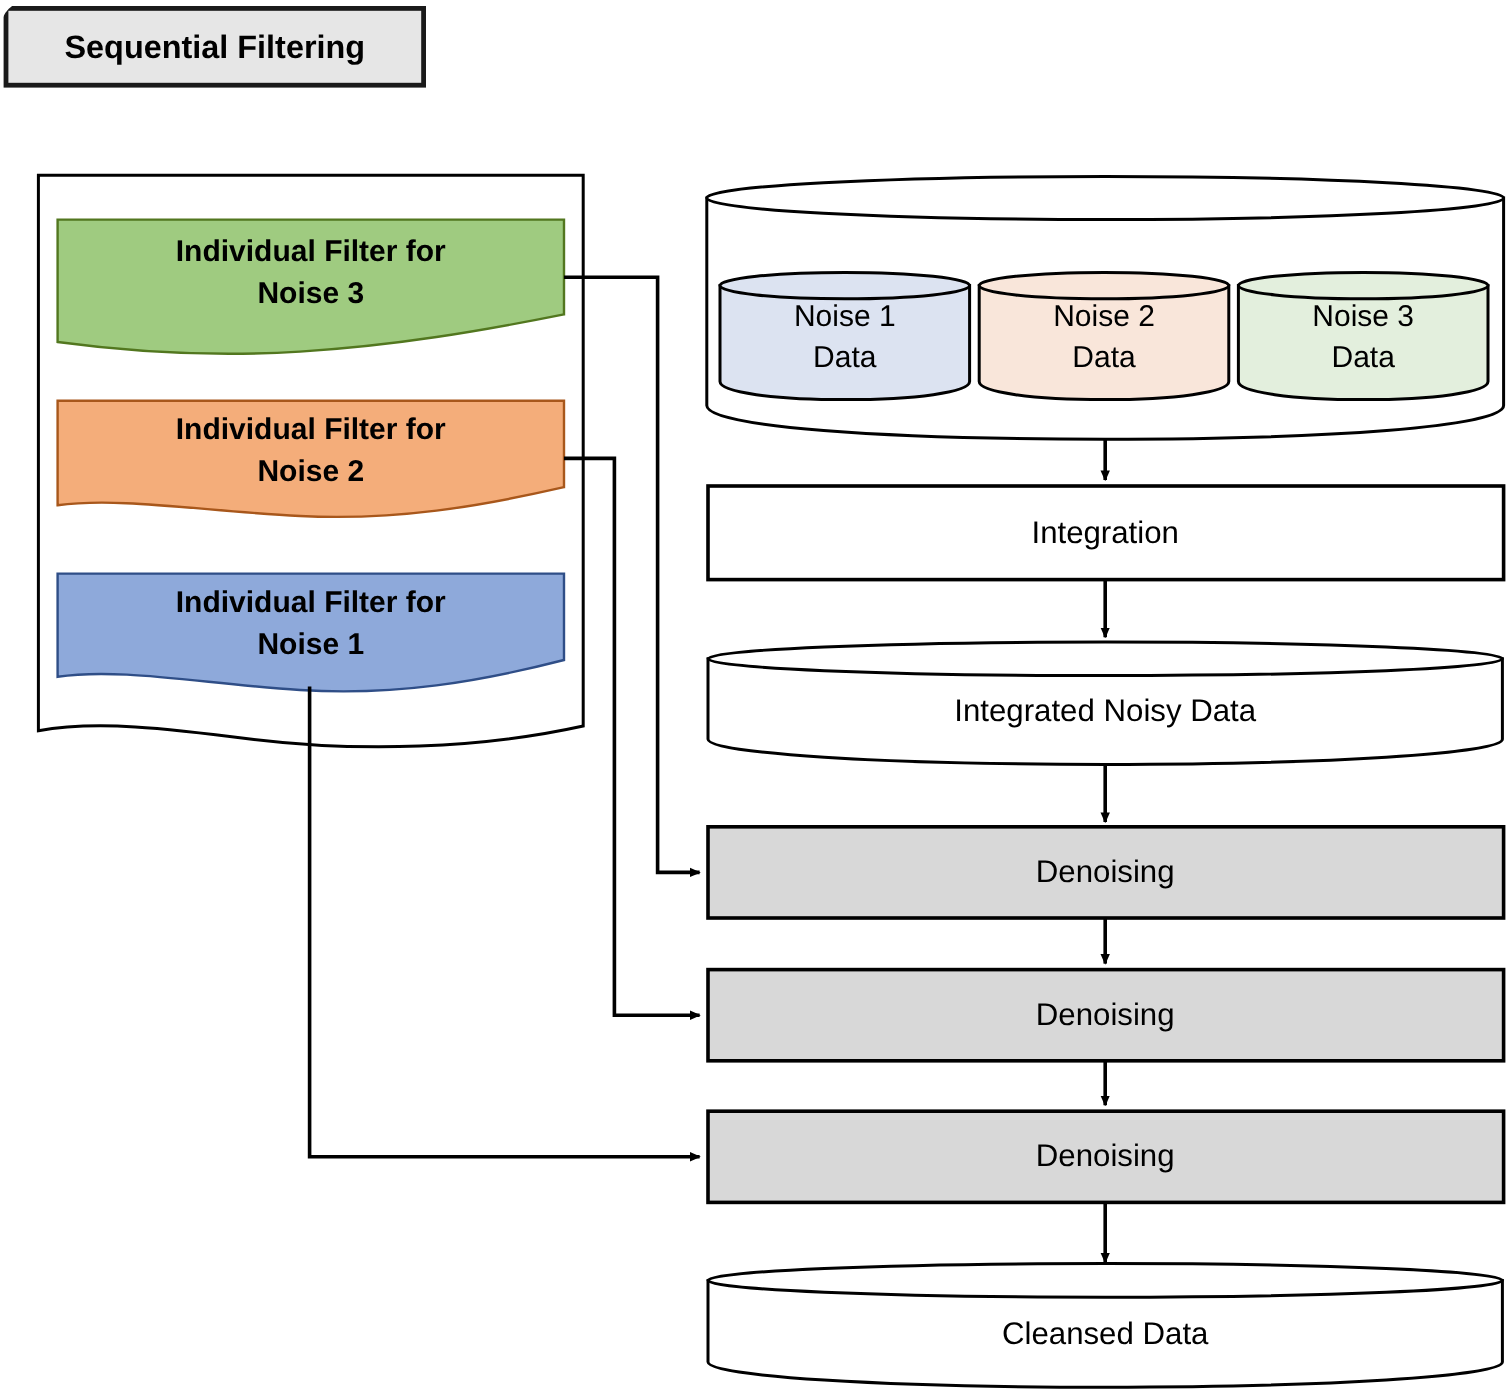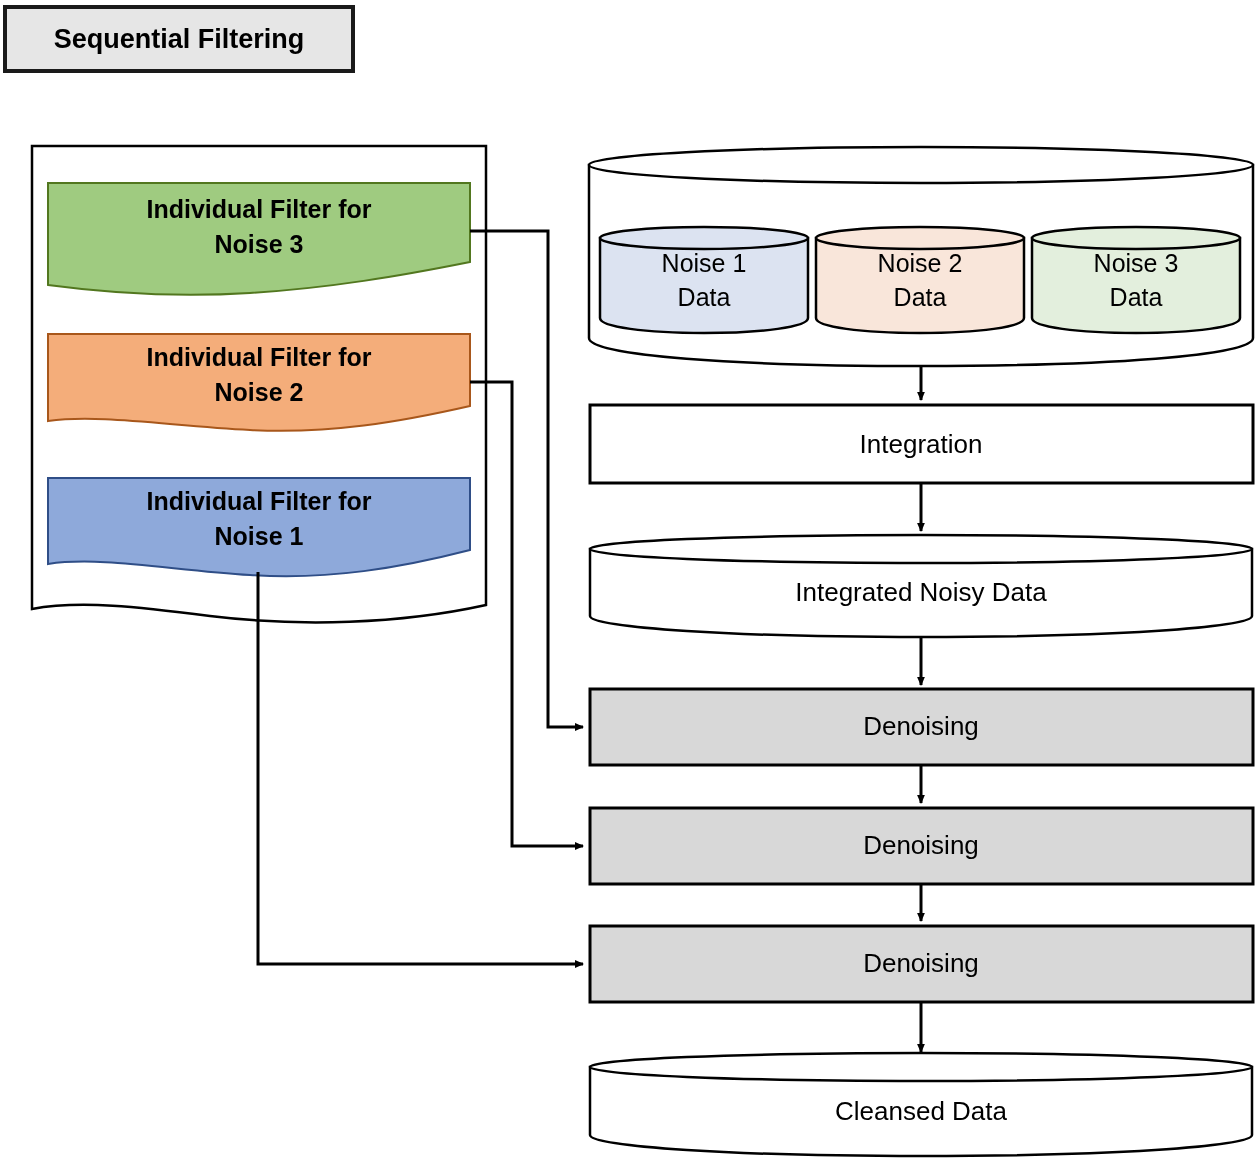--- a/index.html
+++ b/index.html
@@ -10,20 +10,21 @@
   }
   body {
     font-family: "Liberation Sans", sans-serif;
   }
   #canvas {
     position: relative;
     width: 1255px;
     height: 1163px;
     background: #ffffff;
     overflow: hidden;
+    border-radius: 25px;
   }
   #diagram-svg {
     position: absolute;
     left: 0;
     top: 0;
     width: 1255px;
     height: 1163px;
   }
   .shape-label {
     fill: #000000;

